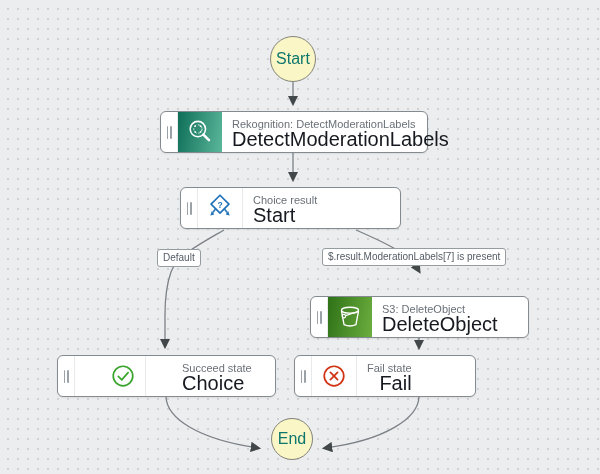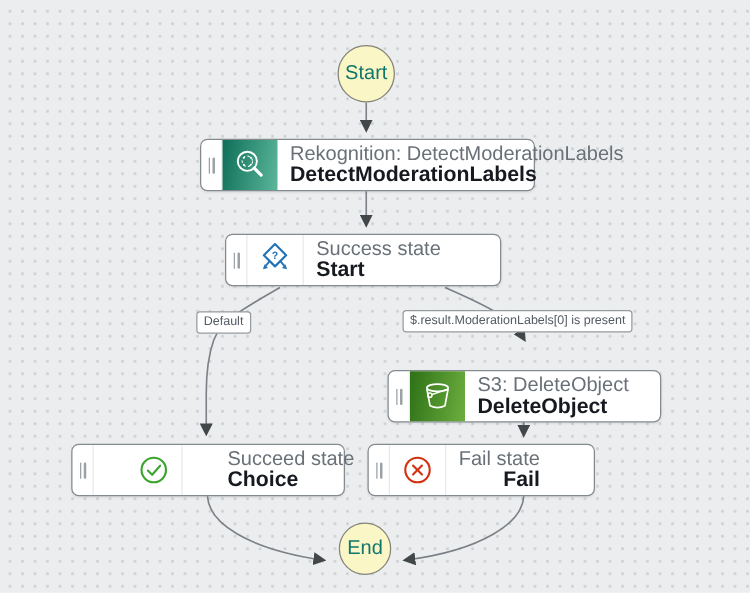--- a/index.html
+++ b/index.html
@@ -19,22 +19,22 @@
     box-shadow:0 1px 2px rgba(0,0,0,.07);height:42px;box-sizing:border-box;
   }
   .handle{width:16px;display:flex;align-items:center;justify-content:center;gap:2px;
     border-right:1px solid #E7E9EB;flex:none;cursor:grab;}
   .handle i{display:block;width:1.5px;height:13px;background:#9AA1A7;border-radius:1px;}
   .icon-cell{width:44px;flex:none;display:flex;align-items:center;justify-content:center;}
   .icon-cell.divided{border-right:1px solid #E7E9EB;}
   .grad-teal{background:linear-gradient(100deg,var(--rek_grad_dark,#0E6E58),var(--rek_grad_light,#5BB79A));border-radius:0;}
   .grad-green{background:linear-gradient(100deg,var(--s3_grad_dark,#2E7117),var(--s3_grad_light,#6CAE3E));}
   .text-cell{display:flex;flex-direction:column;justify-content:center;padding:2px 6px 2px 10px;min-width:0;}
-  .subtitle{font-size:16px;line-height:14px;color:#697077;white-space:nowrap;}
-  .title{font-size:17px;line-height:17px;font-weight:700;color:#16191F;white-space:nowrap;}
+  .subtitle{font-size:11px;line-height:14px;color:#697077;white-space:nowrap;}
+  .title{font-size:20px;line-height:17px;font-weight:400;color:#16191F;white-space:nowrap;}
 
   .terminal{
     position:absolute;z-index:2;border-radius:50%;
     background:var(--terminal_fill,#FAF6C5);border:1px solid #83837A;
     display:flex;align-items:center;justify-content:center;
     font-size:16px;color:#0f766e;box-sizing:border-box;
   }
   .edge-label{
     position:absolute;z-index:3;background:#fff;border:1px solid #959C9F;border-radius:3px;
     font-size:10px;color:#545B64;padding:2px 5px;white-space:nowrap;line-height:12px;
@@ -101,30 +101,30 @@
       <svg class="glyph" width="34" height="34" viewBox="0 0 40 40">
         <path class="choice-blue" d="M20,5 L30.5,15.5 L20,26 L9.5,15.5 Z" stroke-width="2" stroke-linejoin="round"></path>
         <text x="20" y="19.5" text-anchor="middle" font-size="10" font-weight="bold" fill="#2173B8" font-family="Liberation Sans, sans-serif">?</text>
         <line class="choice-blue" x1="15" y1="21" x2="11.2" y2="25.6" stroke-width="1.8"></line>
         <polygon class="choice-blue-fill" points="8.6,28.8 13.4,27.6 10.2,23.9"></polygon>
         <line class="choice-blue" x1="25" y1="21" x2="28.8" y2="25.6" stroke-width="1.8"></line>
         <polygon class="choice-blue-fill" points="31.4,28.8 26.6,27.6 29.8,23.9"></polygon>
       </svg>
     </div>
     <div class="text-cell">
-      <span class="subtitle">Success state</span>
+      <span class="subtitle">Choice result</span>
       <span class="title">Start</span>
     </div>
   </div>
 
   <div class="edge-label" style="left:157px;top:249px;">
     <span>Default</span>
   </div>
   <div class="edge-label" style="left:322px;top:248px;">
-    <span>$.result.ModerationLabels[0] is present</span>
+    <span>$.result.ModerationLabels[7] is present</span>
   </div>
 
   <div class="node" style="left:310px;top:296px;width:219px;">
     <div class="handle">
         <i></i>
         <i></i>
       </div>
     <div class="icon-cell grad-green">
       <svg class="glyph" width="34" height="34" viewBox="0 0 40 40">
         <ellipse class="stroke-white" cx="20" cy="12" rx="10" ry="3.5" stroke-width="1.6"></ellipse>

